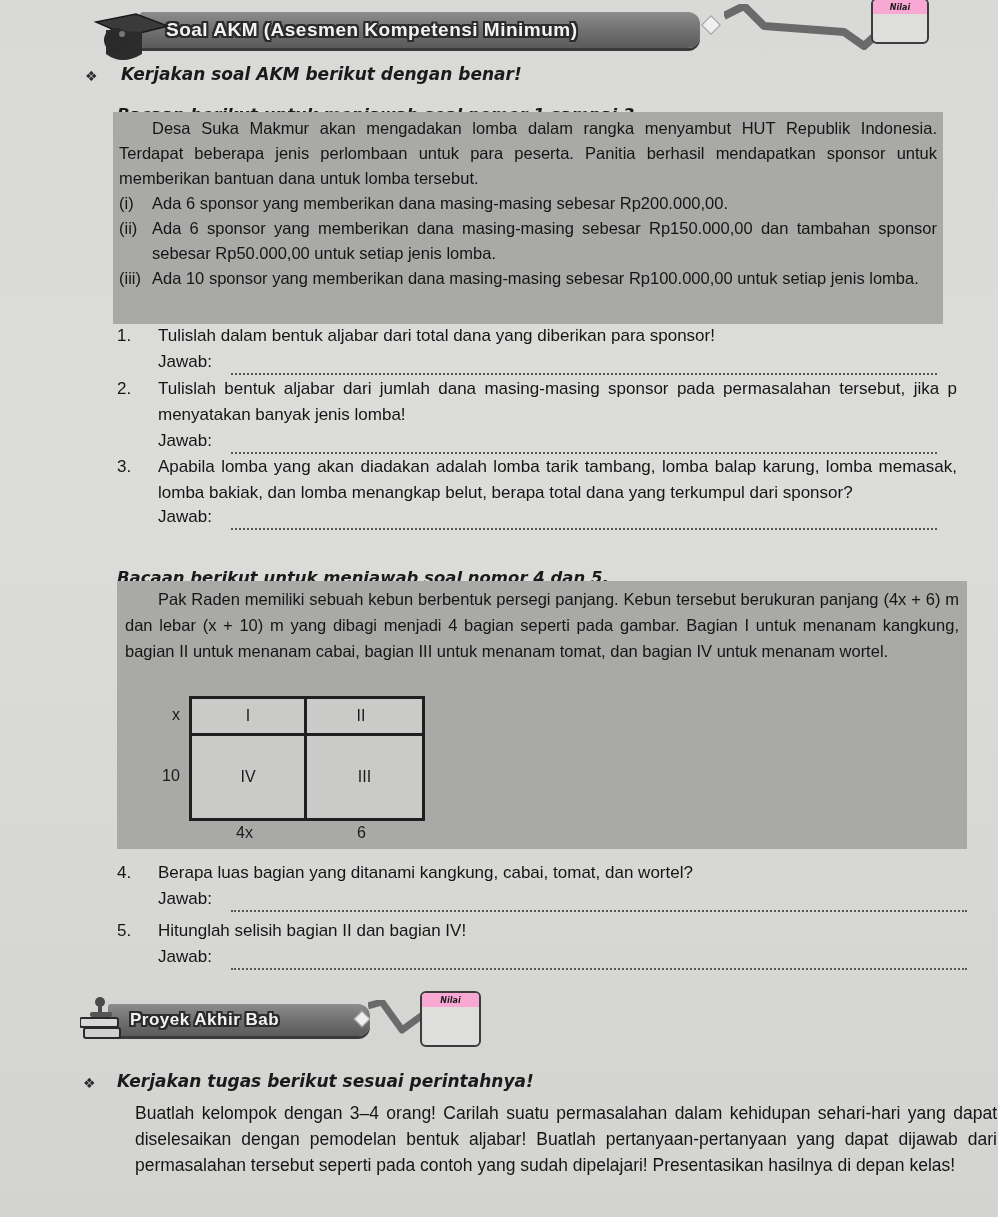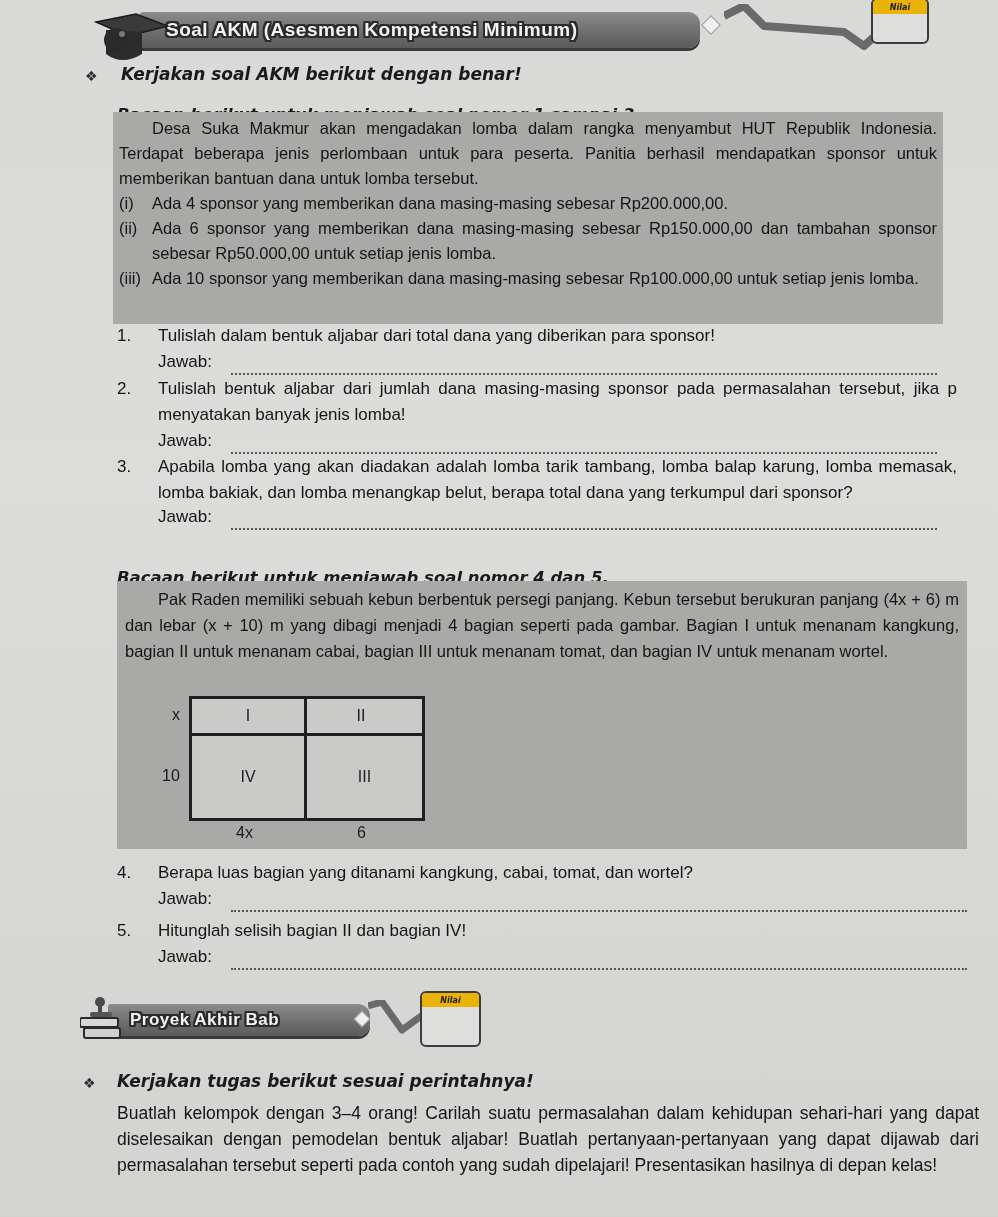--- a/index.html
+++ b/index.html
@@ -36,21 +36,21 @@
   .diamond {
     width: 14px; height: 14px; background: #efefef; transform: rotate(45deg);
     border: 1px solid #9a9a9a; position: absolute;
   }
   .zigzag { position: absolute; }
   .nilai-box {
     position: absolute; border: 2px solid #3c3c3c; border-radius: 6px;
     background: #dededc; overflow: hidden;
   }
   .nilai-head {
-    background: #eab308; height: 14px; display: flex; align-items: center; justify-content: center;
+    background: #f9a8d4; height: 14px; display: flex; align-items: center; justify-content: center;
     font-size: 8px; font-weight: bold; color: #1d1d1d; font-style: italic;
   }
 
   
   .instr {
     position: absolute; font-weight: bold; font-style: italic; font-size: 17px; color: #1a1a1a;
   }
   .bullet {
     position: absolute; font-size: 14px; color: #2c2c2c;
   }
@@ -92,21 +92,21 @@
     position: absolute; display: flex; align-items: center; justify-content: center;
     font-family: "Liberation Sans", sans-serif; font-size: 16px; color: #1b1b1b;
   }
   .vline { position: absolute; left: 112px; top: 0; width: 3px; height: 100%; background: #1f1f1f; }
   .hline { position: absolute; left: 0; top: 34px; width: 100%; height: 3px; background: #1f1f1f; }
   .dim {
     position: absolute; font-family: "Liberation Sans", sans-serif; font-size: 16px; color: #1b1b1b;
   }
 
   .project-text {
-    position: absolute; left: 117px; top: 1087px; width: 862px;
+    position: absolute; left: 135px; top: 1087px; width: 862px;
     font-family: "Liberation Sans", sans-serif; font-size: 17.5px; line-height: 26px; color: #151515;
     text-align: justify;
   }
 </style>
 </head>
 <body>
 
 <div class="page">
 
   <div class="banner" style="left:92px; top:4px;">
@@ -130,21 +130,21 @@
 
   <span class="bullet" style="left:85px; top:68px;">❖</span>
   <div class="instr" style="left:121px; top:64px;">Kerjakan soal AKM berikut dengan benar!</div>
 
   <div class="reading-label" style="left:117px; top:93px;">Bacaan berikut untuk menjawab soal nomor 1 sampai 3.</div>
 
   <div class="gray-box" style="left:113px; top:112px; width:830px; height:212px; padding:4px 6px 0 6px;">
     <p class="indent">Desa Suka Makmur akan mengadakan lomba dalam rangka menyambut HUT Republik Indonesia. Terdapat beberapa jenis perlombaan untuk para peserta. Panitia berhasil mendapatkan sponsor untuk memberikan bantuan dana untuk lomba tersebut.</p>
     <div class="item">
       <span class="num">(i)</span>
-      <span class="txt">Ada 4 sponsor yang memberikan dana masing-masing sebesar Rp200.000,00.</span>
+      <span class="txt">Ada 6 sponsor yang memberikan dana masing-masing sebesar Rp200.000,00.</span>
     </div>
     <div class="item">
       <span class="num">(ii)</span>
       <span class="txt">Ada 6 sponsor yang memberikan dana masing-masing sebesar Rp150.000,00 dan tambahan sponsor sebesar Rp50.000,00 untuk setiap jenis lomba.</span>
     </div>
     <div class="item">
       <span class="num">(iii)</span>
       <span class="txt">Ada 10 sponsor yang memberikan dana masing-masing sebesar Rp100.000,00 untuk setiap jenis lomba.</span>
     </div>
   </div>

